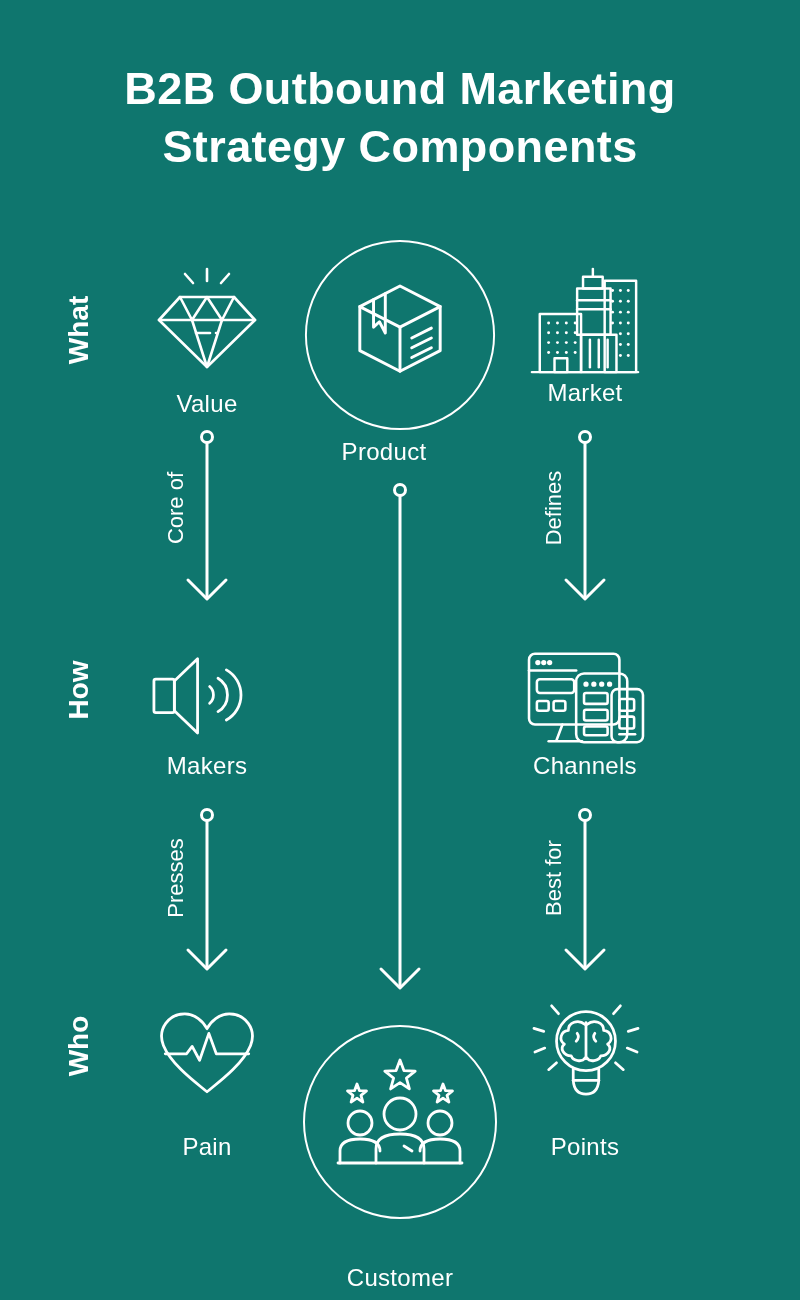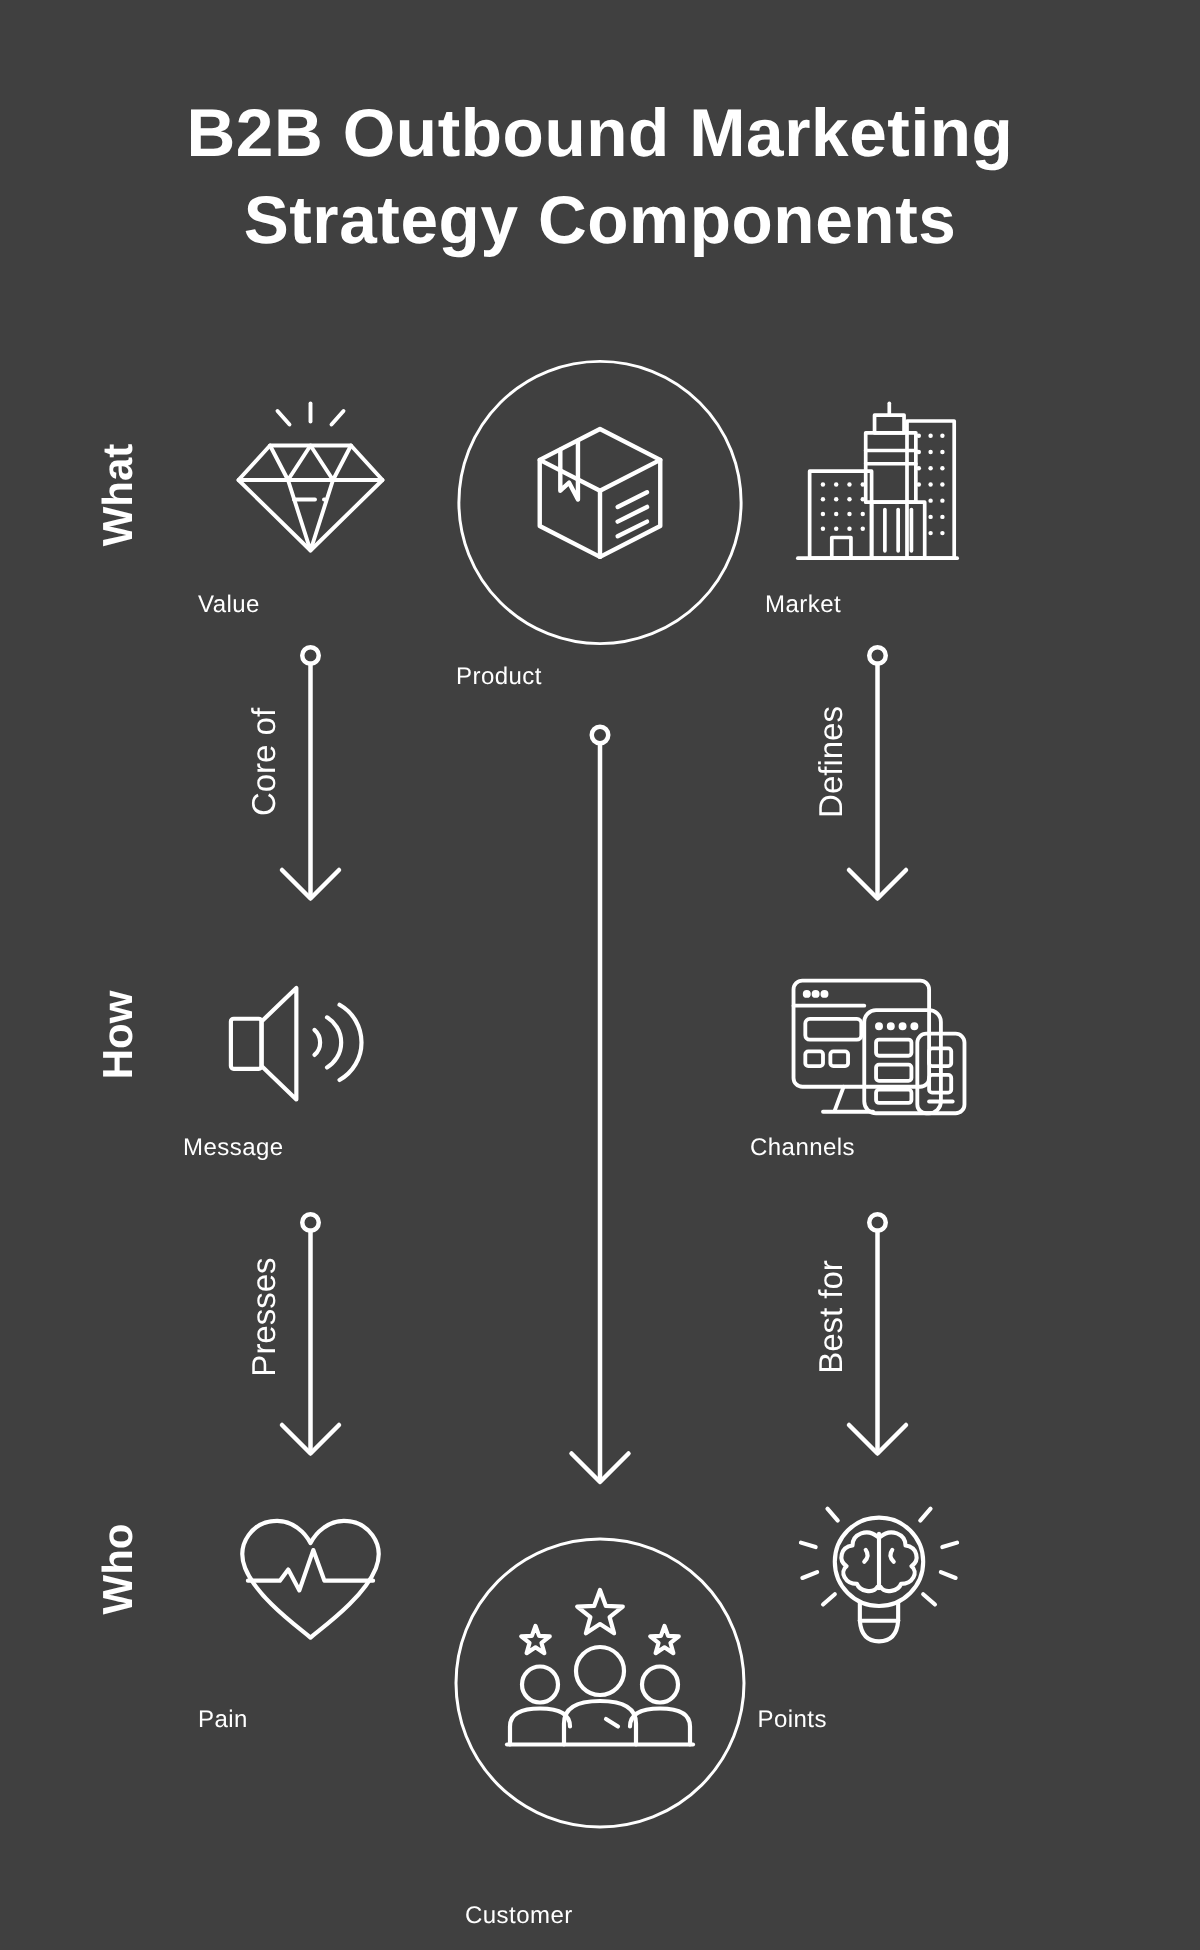--- a/index.html
+++ b/index.html
@@ -1,28 +1,28 @@
 <!DOCTYPE html>
 <html><head>
 <meta charset="utf-8">
 <style>
   html,body { margin:0; padding:0; background:#0d3296; }
   .canvas {
     position:relative; width:800px; height:1300px; margin:0 auto;
-    background:#404040; color:#ffffff; overflow:hidden;
+    background:#0f766e; color:#ffffff; overflow:hidden;
     font-family:"Liberation Sans", sans-serif;
   }
   .abs { position:absolute; }
   .title {
     left:0; right:0; top:60px; text-align:center;
     font-size:45px; font-weight:800; line-height:58px; letter-spacing:0.4px;
   }
   .title span { display:block; }
   .node-label {
-    font-size:16px; font-weight:500;
+    text-align:center; font-size:24px; font-weight:500;
     letter-spacing:0.3px; line-height:36px;
   }
   .node-label span { display:block;margin-top:27px; }
   .side-label {
     width:110px; height:36px; text-align:center; line-height:36px;
     font-size:28px; font-weight:600; transform:rotate(-90deg); white-space:nowrap;
   }
   .arrow-label {
     width:150px; height:28px; text-align:center; line-height:28px;
     font-size:22px; font-weight:400; transform:rotate(-90deg); white-space:nowrap;
@@ -127,21 +127,21 @@
           <circle cx="104" cy="63" r="1.5"></circle>
         <circle cx="96" cy="74" r="1.5"></circle>
           <circle cx="104" cy="74" r="1.5"></circle>
         <circle cx="96" cy="85" r="1.5"></circle>
           <circle cx="104" cy="85" r="1.5"></circle>
         <circle cx="96" cy="96" r="1.5"></circle>
           <circle cx="104" cy="96" r="1.5"></circle>
       </g>
     </svg>
   </div>
-  <div class="abs node-label" style="left:510px; top:386px; width:150px;">Market</div>
+  <div class="abs node-label" style="left:510px; top:375px; width:150px;">Market</div>
 
   <div class="abs" style="left:183px; top:429px;">
     <svg width="48" height="172" viewBox="0 0 48 172">
       <g class="stroke" stroke-width="3">
         <circle cx="24" cy="8" r="5.5"></circle>
         <path d="M24,13.5 L24,169"></path>
         <path d="M5,151 L24,170 L43,151"></path>
       </g>
     </svg>
   </div>
@@ -172,21 +172,21 @@
     <svg width="124" height="104" viewBox="0 0 130 112">
       <g class="stroke" stroke-width="3">
         <rect x="10" y="40" width="22" height="36" rx="2"></rect>
         <path d="M32,42 L57,18 L57,98 L32,74 Z"></path>
         <path d="M70,48 A12,12 0 0 1 70,66"></path>
         <path d="M79,39 A21,21 0 0 1 79,75"></path>
         <path d="M88,30 A31,31 0 0 1 88,84"></path>
       </g>
     </svg>
   </div>
-  <div class="abs node-label" style="left:122px; top:748px; width:170px;">Message</div>
+  <div class="abs node-label" style="left:122px; top:748px; width:170px;">Makers</div>
 
   <div class="abs" style="left:521px; top:640px;">
     <svg width="130" height="112" viewBox="0 0 132 114">
       <g class="stroke" stroke-width="2.6">
         <rect x="8" y="14" width="92" height="72" rx="6"></rect>
         <path d="M8,31 L56,31"></path>
         <circle cx="17" cy="23" r="1.4" fill="#ffffff"></circle>
           <circle cx="23" cy="23" r="1.4" fill="#ffffff"></circle>
           <circle cx="29" cy="23" r="1.4" fill="#ffffff"></circle>
         <rect x="16" y="40" width="38" height="14" rx="3"></rect>

